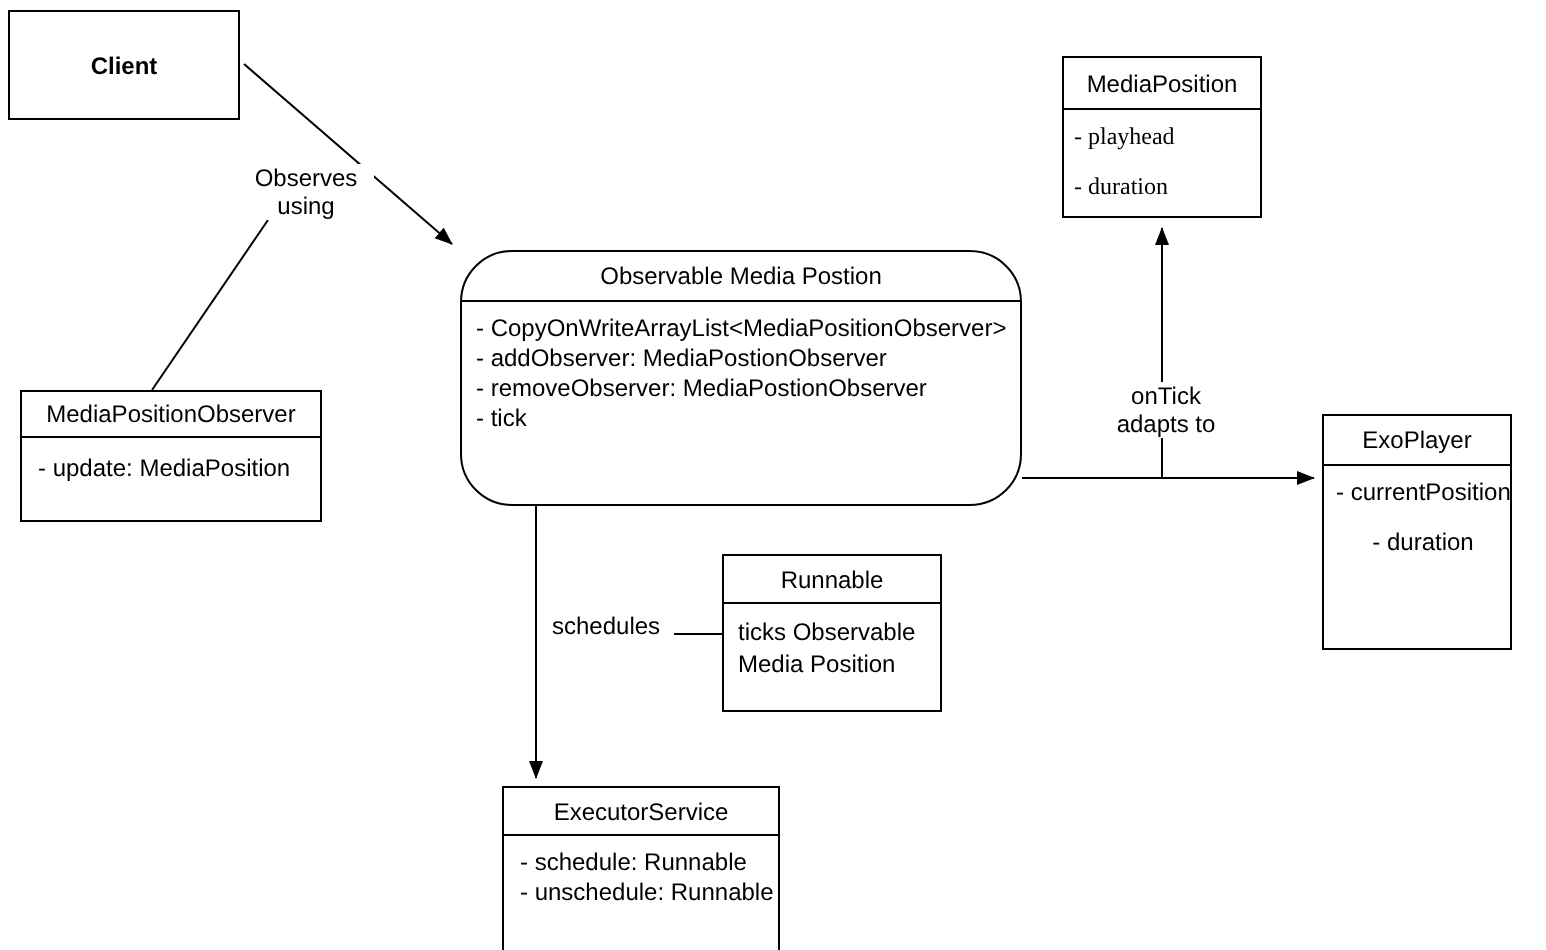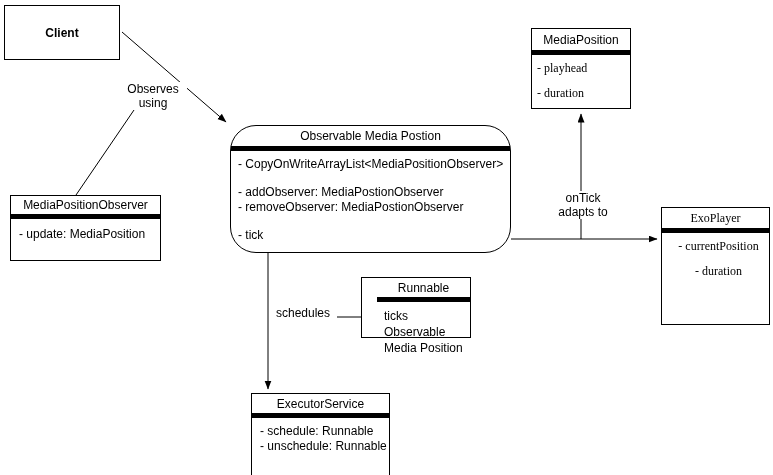--- a/index.html
+++ b/index.html
@@ -23,21 +23,21 @@
     position: absolute;
     background: #ffffff;
     border: 1px solid #000000;
     box-sizing: border-box;
   }
   .box-title {
     display: flex;
     align-items: center;
     justify-content: center;
     text-align: center;
-    border-bottom: 5px solid #000000;
+    border-bottom: 1px solid #000000;
     box-sizing: border-box;
     white-space: nowrap;
   }
   .plain-box .box-title { border-bottom: none; height: 100%; }
   .attr {
     line-height: 15px;
     white-space: nowrap;
   }
   .edge-label {
     position: absolute;
@@ -50,33 +50,33 @@
   
   #box-client { left: 4px; top: 5px; width: 116px; height: 55px; font-weight: bold; }
   
   #box-mpo { left: 10px; top: 195px; width: 151px; height: 66px; }
   #box-mpo .box-title { height: 23px; }
   #box-mpo .box-body { padding: 8px 0 0 8px; }
   
   #box-omp { left: 230px; top: 125px; width: 281px; height: 128px; border-radius: 26px; }
   #box-omp .box-title { height: 25px; }
   #box-omp .box-body { padding: 6px 0 0 7px; }
-  #box-omp .attr-gap { margin-top: 13px; }
+  #box-omp .attr-gap { }
   
   #box-mp { left: 531px; top: 28px; width: 100px; height: 81px; }
   #box-mp .box-title { height: 26px; }
   #box-mp .box-body { padding: 6px 0 0 5px; font-family: Liberation Serif, serif; }
   #box-mp .attr-gap { margin-top: 10px; }
   
-  #box-exo { left: 661px; top: 207px; width: 109px; height: 118px; font-family: Liberation Serif, serif; }
+  #box-exo { left: 661px; top: 207px; width: 95px; height: 118px; }
   #box-exo .box-title { height: 25px; }
   #box-exo .box-body { padding: 6px 0 0 6px; text-align: center; }
   #box-exo .attr-gap { margin-top: 10px; }
   
-  #box-run { left: 361px; top: 277px; width: 110px; height: 61px; padding-left: 15px; }
+  #box-run { left: 361px; top: 277px; width: 110px; height: 79px; }
   #box-run .box-title { height: 24px; }
   #box-run .box-body { padding: 6px 0 0 7px; line-height: 16px; white-space: pre-line; }
   
   #box-exec { left: 251px; top: 393px; width: 139px; height: 99px; }
   #box-exec .box-title { height: 24px; }
   #box-exec .box-body { padding: 6px 0 0 8px; }
   #box-exec .attr-gap { margin-top: 0; }
   
   #label-observes { left: 119px; top: 82px; width: 64px; }
   #label-ontick { left: 549px; top: 191px; width: 64px; }

